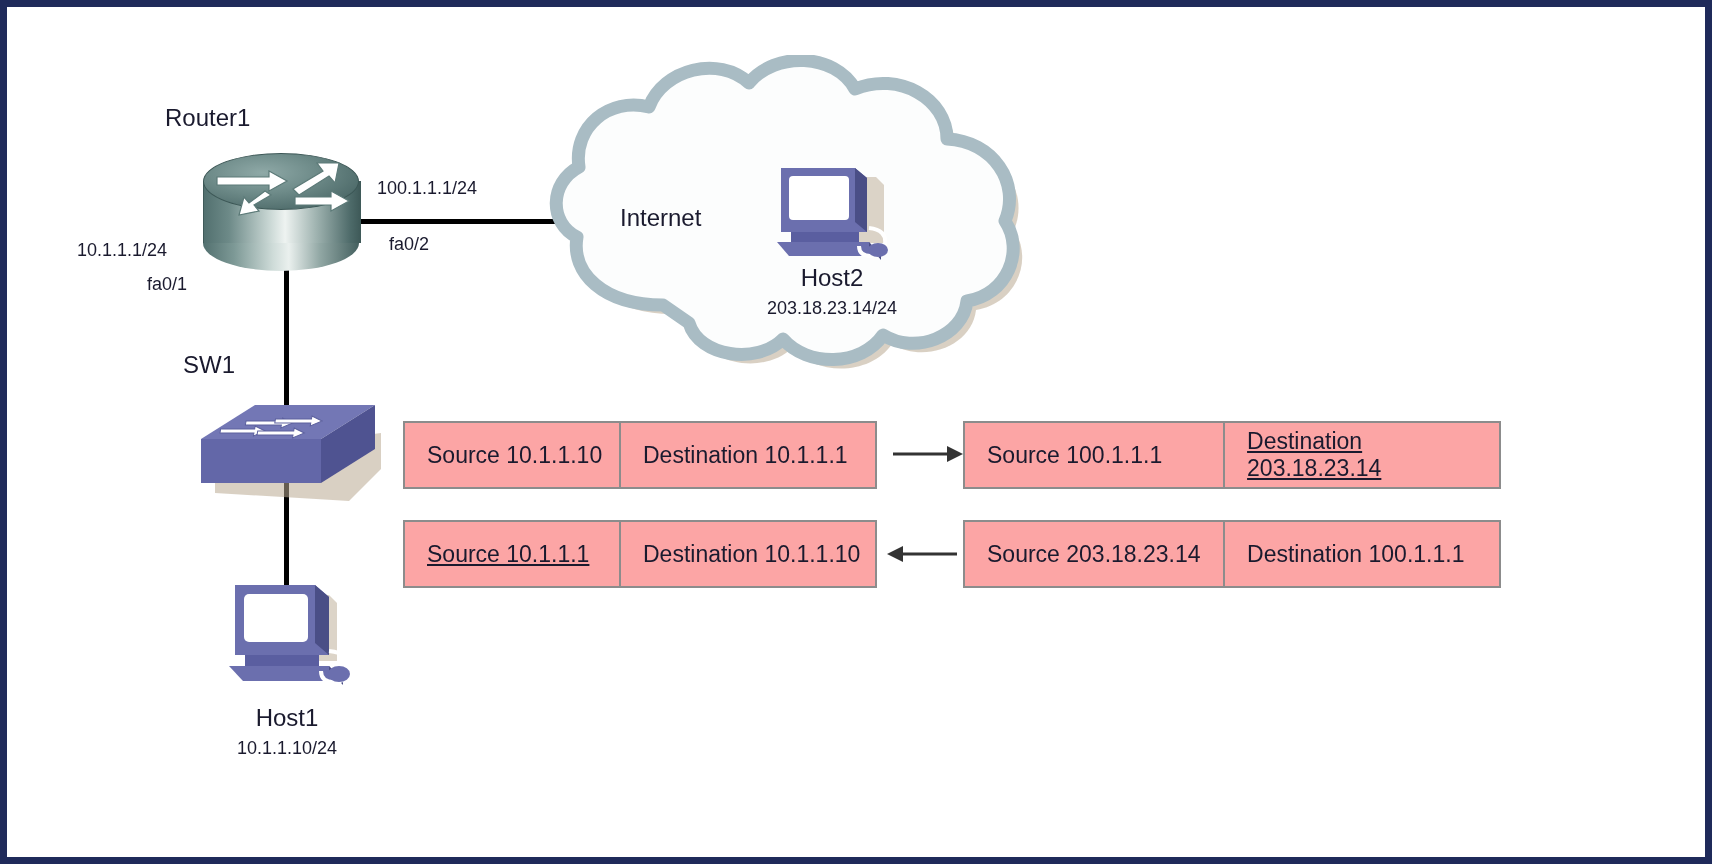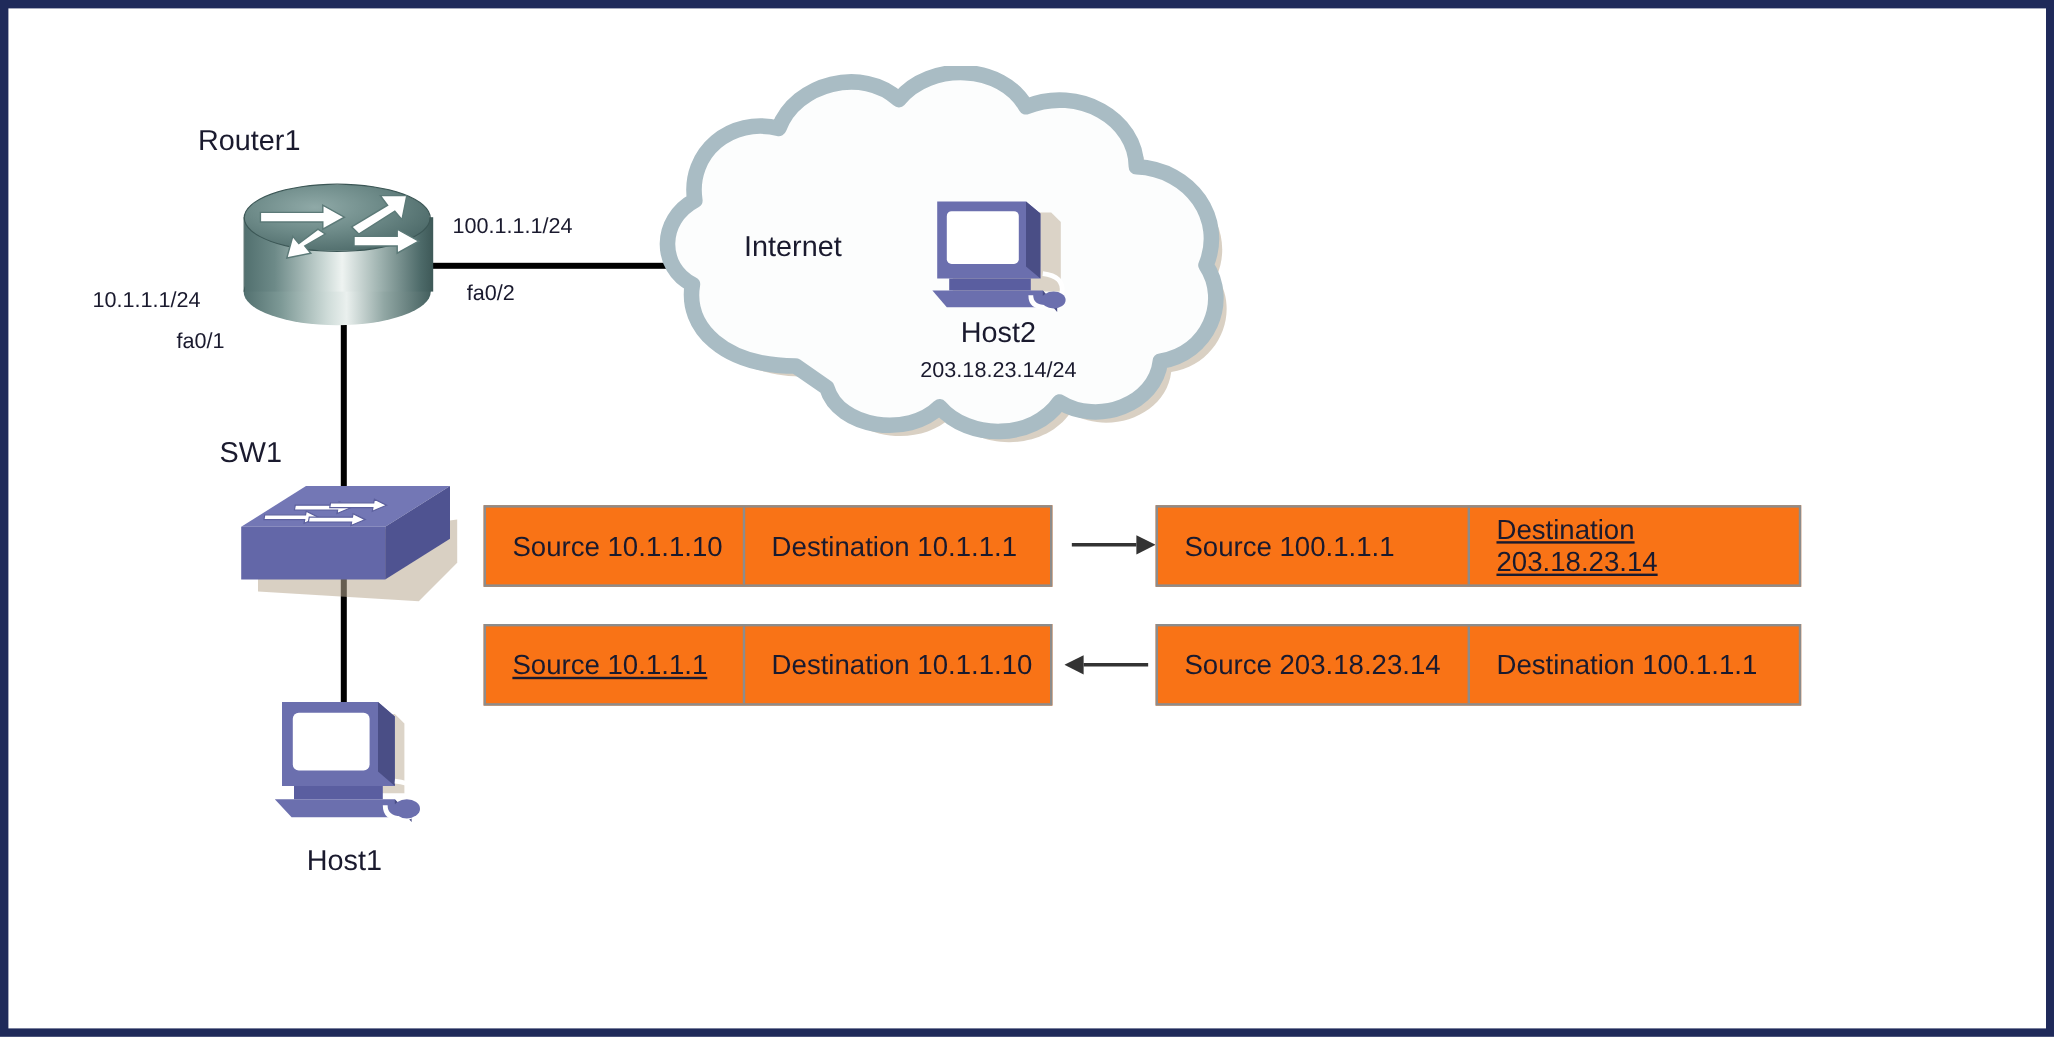--- a/index.html
+++ b/index.html
@@ -36,21 +36,21 @@
 
   
   #cloud{position:absolute;left:536px;top:48px;width:492px;height:330px;}
   
   .pc{position:absolute;}
   
   #switch{position:absolute;left:186px;top:392px;width:190px;height:104px;}
 
   
   .ptable{position:absolute;display:flex;border:2px solid #8c8c8c;
-          background:#f97316;box-sizing:border-box;}
+          background:#fca5a5;box-sizing:border-box;}
   .ptable .cell{display:flex;align-items:center;box-sizing:border-box;
           font-size:23px;color:#1a1a2e;padding-left:22px;height:100%;}
   .ptable .cell.c0{border-right:2px solid #8c8c8c;}
   .arrow{position:absolute;}
 </style>
 </head>
 <body>
 
 <div id="frame">
 <div id="canvas">
@@ -71,21 +71,21 @@
       </g>
       <path d="M120 250 C60 250 28 218 34 182 C6 168 6 128 36 112
                C30 72 66 42 106 52 C120 14 176 0 206 28
                C232 -4 292 -2 312 34 C356 16 404 44 404 84
                C450 86 478 128 462 166 C482 196 464 240 424 246
                C420 282 372 300 340 280 C318 312 264 312 240 284
                C214 310 156 302 146 268 Z" fill="#fcfdfd" stroke="#a9bcc4" stroke-width="13" stroke-linejoin="round"></path>
     </svg>
   </div>
 
-  <div class="lbl big" style="left:613px;top:186px;">Internet</div>
+  <div class="lbl big" style="left:613px;top:198px;">Internet</div>
 
   <div class="pc" style="left:766px;top:155px;width:118px;height:112px;">
     <svg width="118" height="112" viewBox="0 0 118 112">
       <path d="M14 8 L96 8 L104 16 L104 74 L14 74 Z" fill="#b9aa92" opacity=".5" transform="translate(7,7)"></path>
 
       <path d="M8 6 L82 6 L94 16 L94 70 L8 70 Z" fill="#6b6fae"></path>
       <path d="M82 6 L94 16 L94 70 L82 60 Z" fill="#4a4e86"></path>
       <rect x="16" y="14" width="60" height="44" rx="4" fill="#ffffff"></rect>
 
       <path d="M18 70 L86 70 L86 80 L18 80 Z" fill="#5a5ea0"></path>
@@ -118,21 +118,21 @@
         <path d="M92 44 L128 44 L128 38 L146 48 L128 58 L128 52 L92 52 Z"></path>
       </g>
     </svg>
   </div>
 
   <div class="lbl mid" style="left:370px;top:172px;">100.1.1.1/24</div>
   <div class="lbl mid" style="left:382px;top:228px;">fa0/2</div>
   <div class="lbl mid" style="left:70px;top:234px;">10.1.1.1/24</div>
   <div class="lbl mid" style="left:140px;top:268px;">fa0/1</div>
 
-  <div class="lbl big" style="left:176px;top:358px;">SW1</div>
+  <div class="lbl big" style="left:176px;top:345px;">SW1</div>
 
   <div id="switch">
     <svg width="190" height="104" viewBox="0 0 190 104">
       <path d="M16 48 L16 86 L150 94 L182 62 L182 26 Z" fill="#b9aa92" opacity=".55" transform="translate(6,8)"></path>
 
       <path d="M8 40 L62 6 L182 6 L128 40 Z" fill="#7377b5"></path>
 
       <path d="M8 40 L128 40 L128 84 L8 84 Z" fill="#6367a8"></path>
 
       <path d="M128 40 L182 6 L182 50 L128 84 Z" fill="#4f5391"></path>
@@ -153,20 +153,21 @@
       <path d="M90 6 L104 18 L104 76 L90 64 Z" fill="#4a4e86"></path>
       <rect x="19" y="15" width="64" height="48" rx="5" fill="#ffffff"></rect>
       <path d="M20 76 L94 76 L94 87 L20 87 Z" fill="#5a5ea0"></path>
       <path d="M4 87 L104 87 L118 102 L18 102 Z" fill="#6b6fae"></path>
       <path d="M104 87 L118 102 L118 106 L104 91 Z" fill="#4a4e86"></path>
       <path d="M104 72 q22 2 20 18 q-2 13 -15 13 q-13 0 -13 -11" fill="none" stroke="#ffffff" stroke-width="4"></path>
       <ellipse cx="114" cy="95" rx="11" ry="8" fill="#6b6fae"></ellipse>
     </svg>
   </div>
   <div class="lbl big ctr" style="left:155px;top:698px;width:250px;">Host1</div>
+  <div class="lbl mid ctr" style="left:155px;top:732px;width:250px;">10.1.1.10/24</div>
 
   <div class="ptable" style="left:396px;top:414px;width:474px;height:68px;">
     <div class="cell c0" style="width:216px;">Source 10.1.1.10</div>
     <div class="cell" style="width:254px;">Destination 10.1.1.1</div>
   </div>
 
   <div class="arrow" style="left:886px;top:432px;width:70px;height:30px;">
     <svg width="70" height="30" viewBox="0 0 70 30">
       <line x1="0" y1="15" x2="54" y2="15" stroke="#333333" stroke-width="3"></line>
       <path d="M54 7 L70 15 L54 23 Z" fill="#333333"></path>

